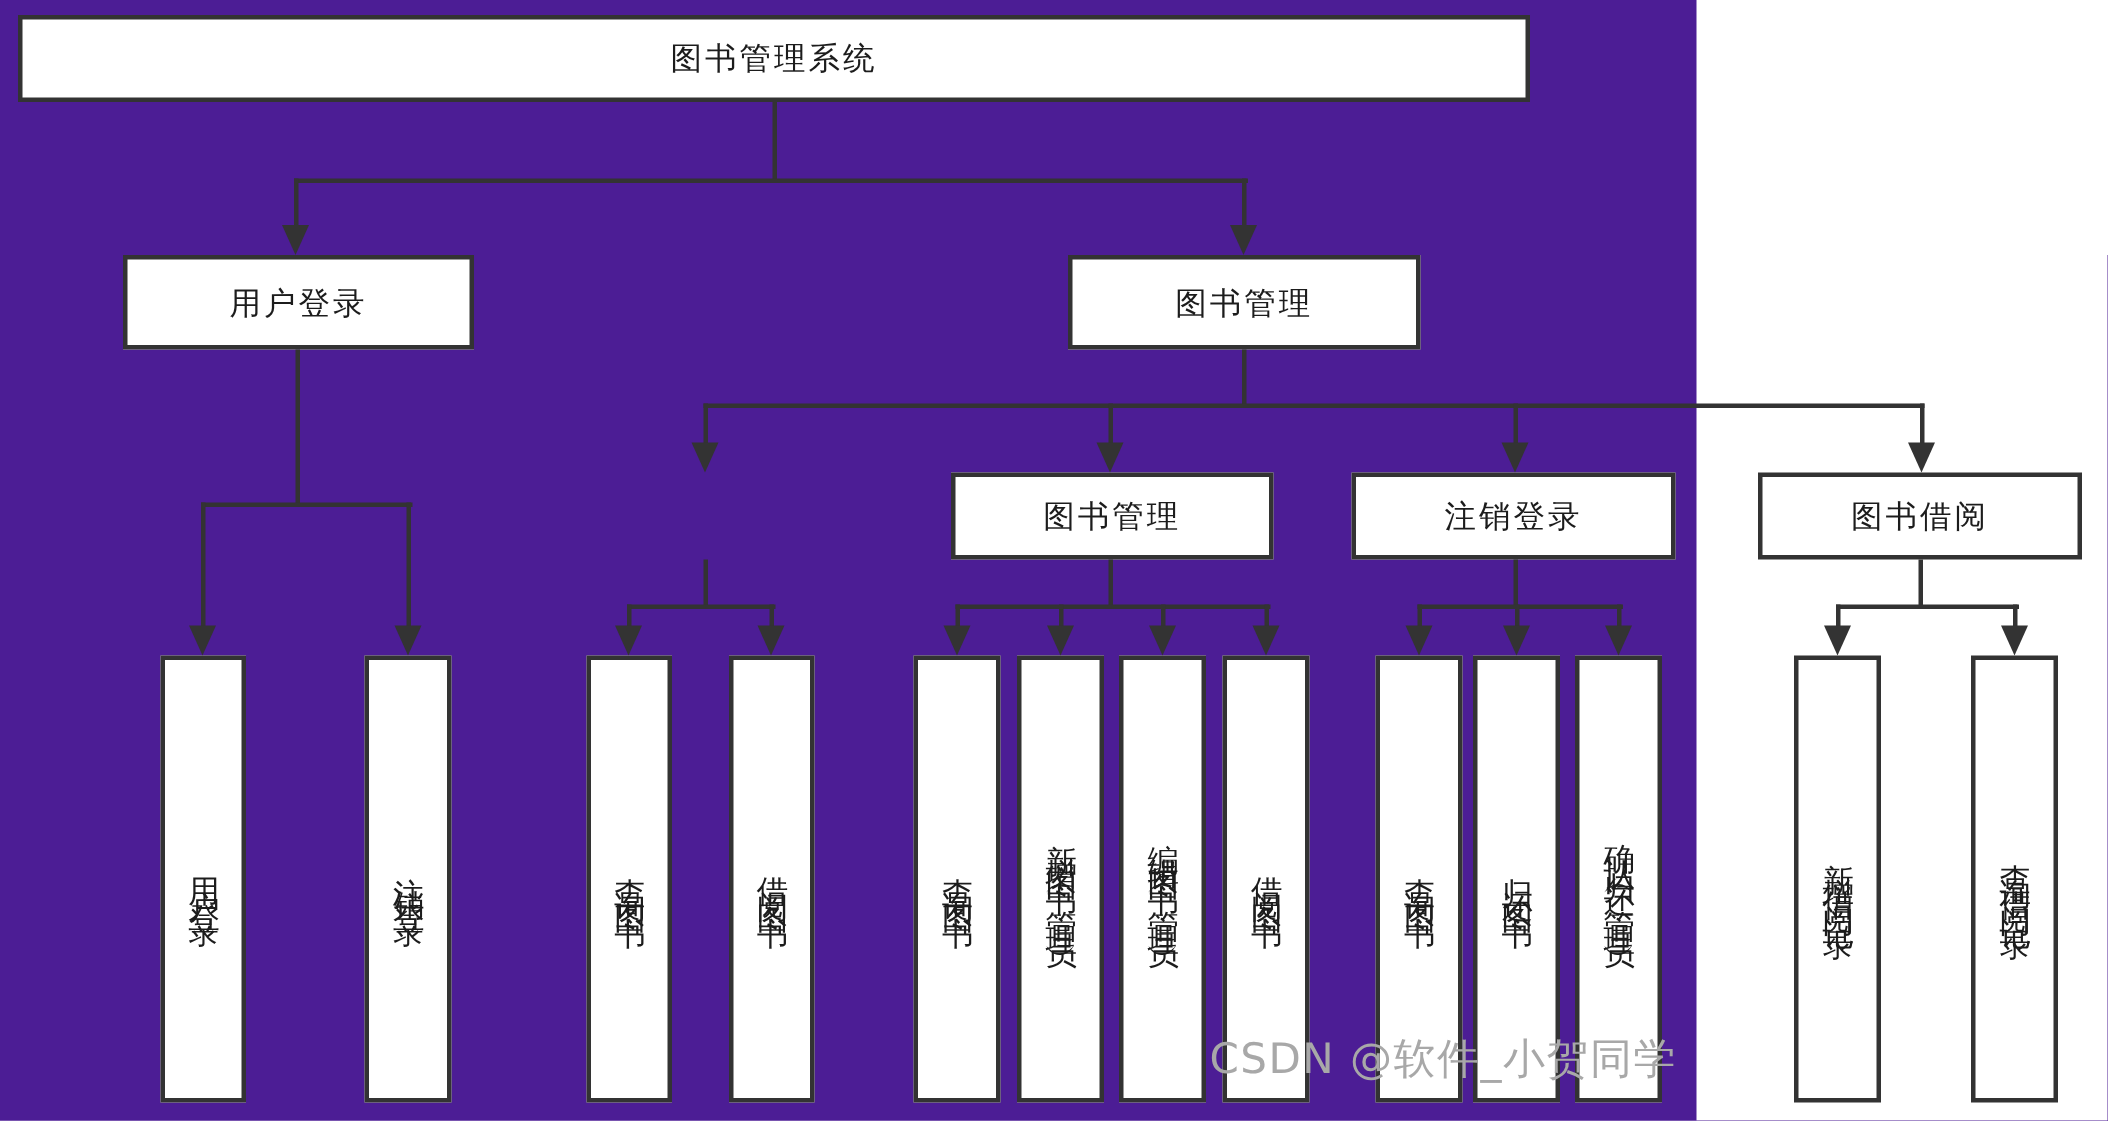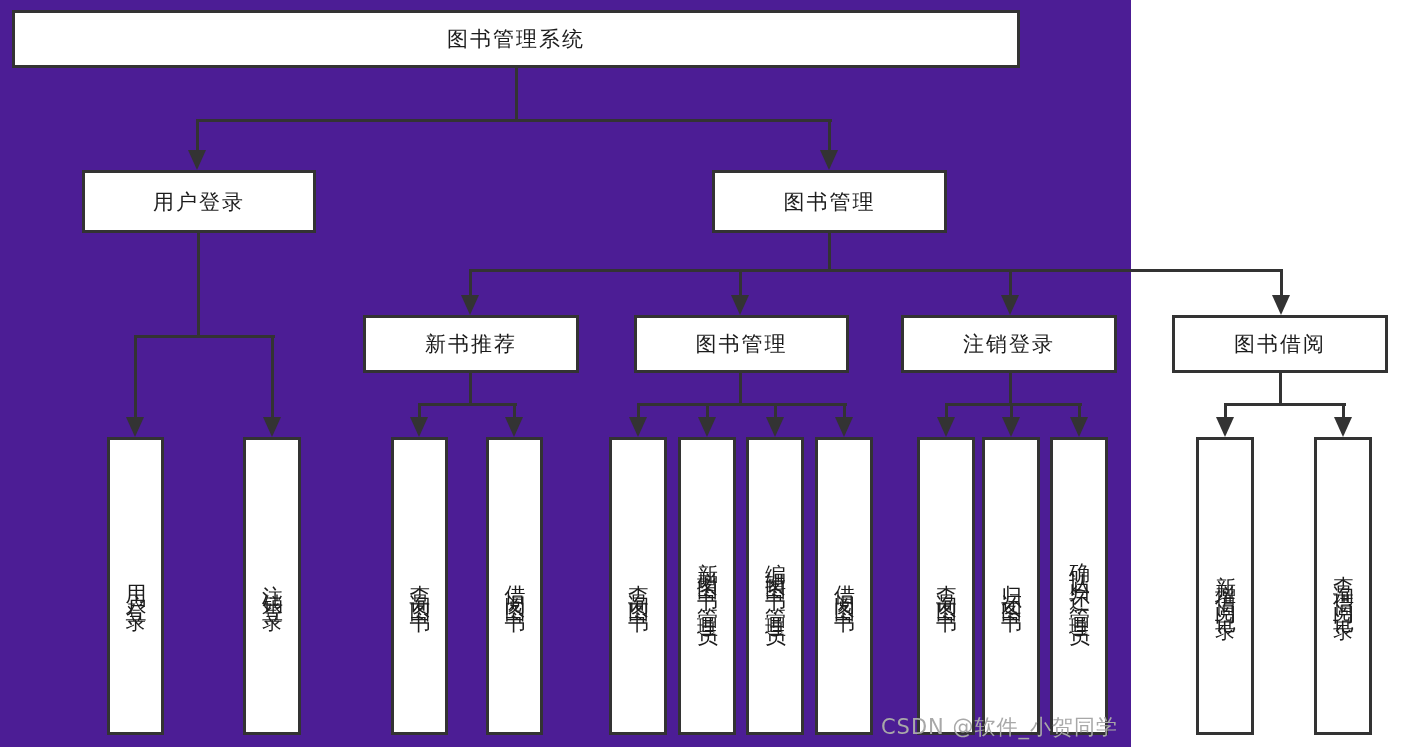--- a/index.html
+++ b/index.html
@@ -20,43 +20,40 @@
     letter-spacing:9px;font-size:21px;color:#1c1c1c;line-height:1;
   }
   .vline,.shaft{position:absolute;width:3px;background:#333333;}
   .hline{position:absolute;height:3px;background:#333333;}
   .arrow{
     position:absolute;width:0;height:0;
     border-left:9px solid transparent;border-right:9px solid transparent;
     border-top:20px solid #333333;
   }
   .watermark{
-    position:absolute;right:13px;bottom:6px;
-    font-size:21px;color:#a8a8a8;letter-spacing:1px;white-space:nowrap;
+    position:absolute;right:13px;bottom:22px;
+    font-size:28px;color:#a8a8a8;letter-spacing:1px;white-space:nowrap;
   }
 </style>
 </head>
 <body>
 
 <div class="canvas">
 
   <div class="box" style="left:12px;top:10px;width:1008px;height:58px">
     <span>图书管理系统</span>
   </div>
 
   <div class="box" style="left:82px;top:170px;width:234px;height:63px">
     <span>用户登录</span>
   </div>
   <div class="box" style="left:712px;top:170px;width:235px;height:63px">
     <span>图书管理</span>
   </div>
 
-  <div class="box" style="left:363px;top:315px;width:216px;height:58px">
-    <span>新书推荐</span>
-  </div>
   <div class="box" style="left:634px;top:315px;width:215px;height:58px">
     <span>图书管理</span>
   </div>
   <div class="box" style="left:901px;top:315px;width:216px;height:58px">
     <span>注销登录</span>
   </div>
   <div class="box" style="left:1172px;top:315px;width:216px;height:58px">
     <span>图书借阅</span>
   </div>
 

